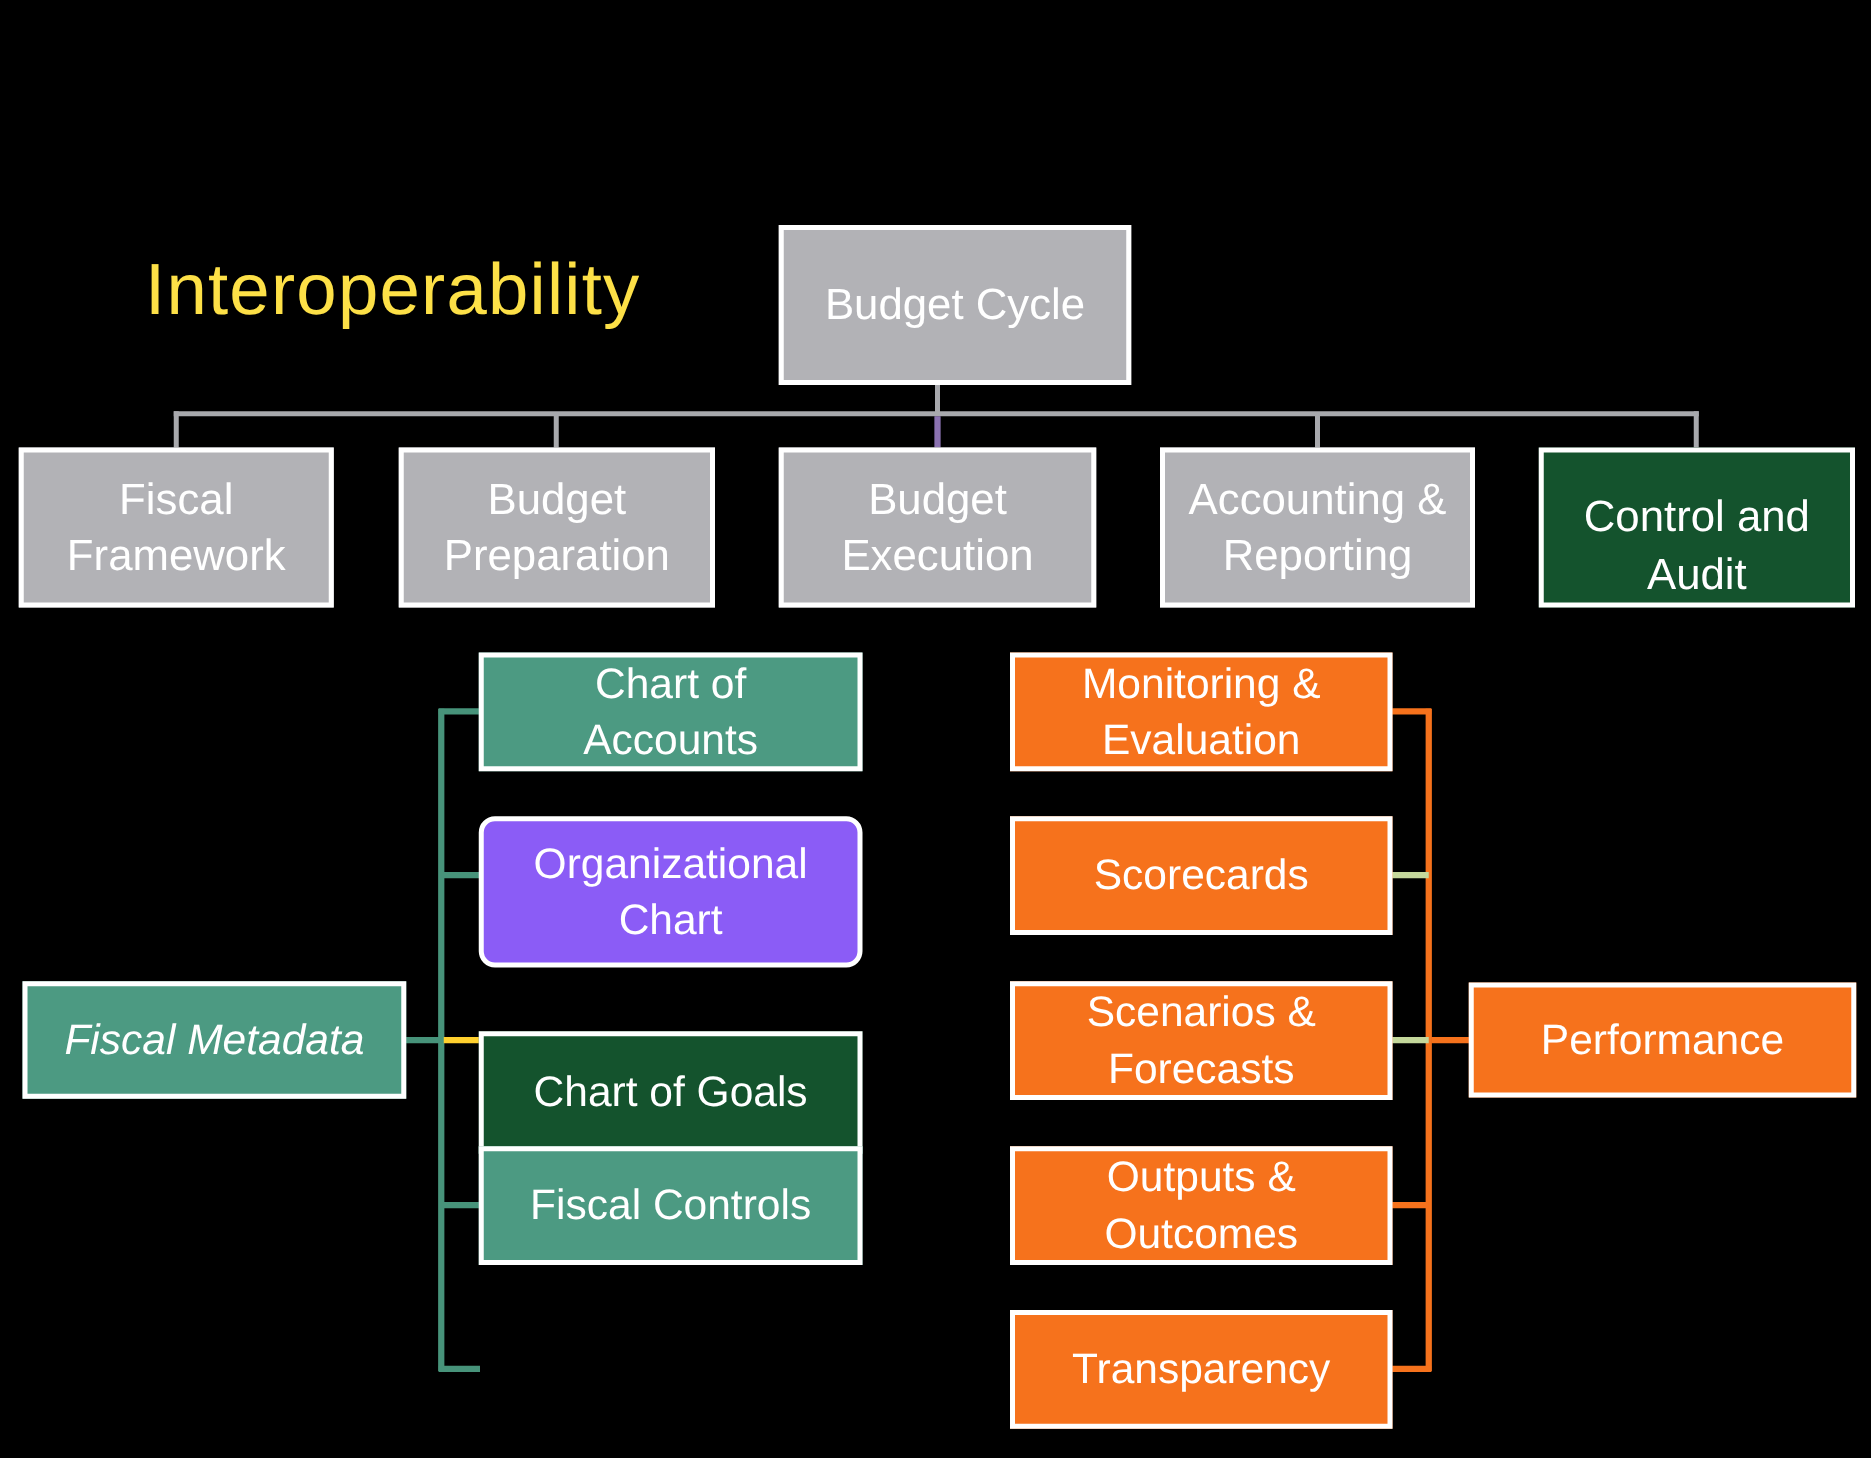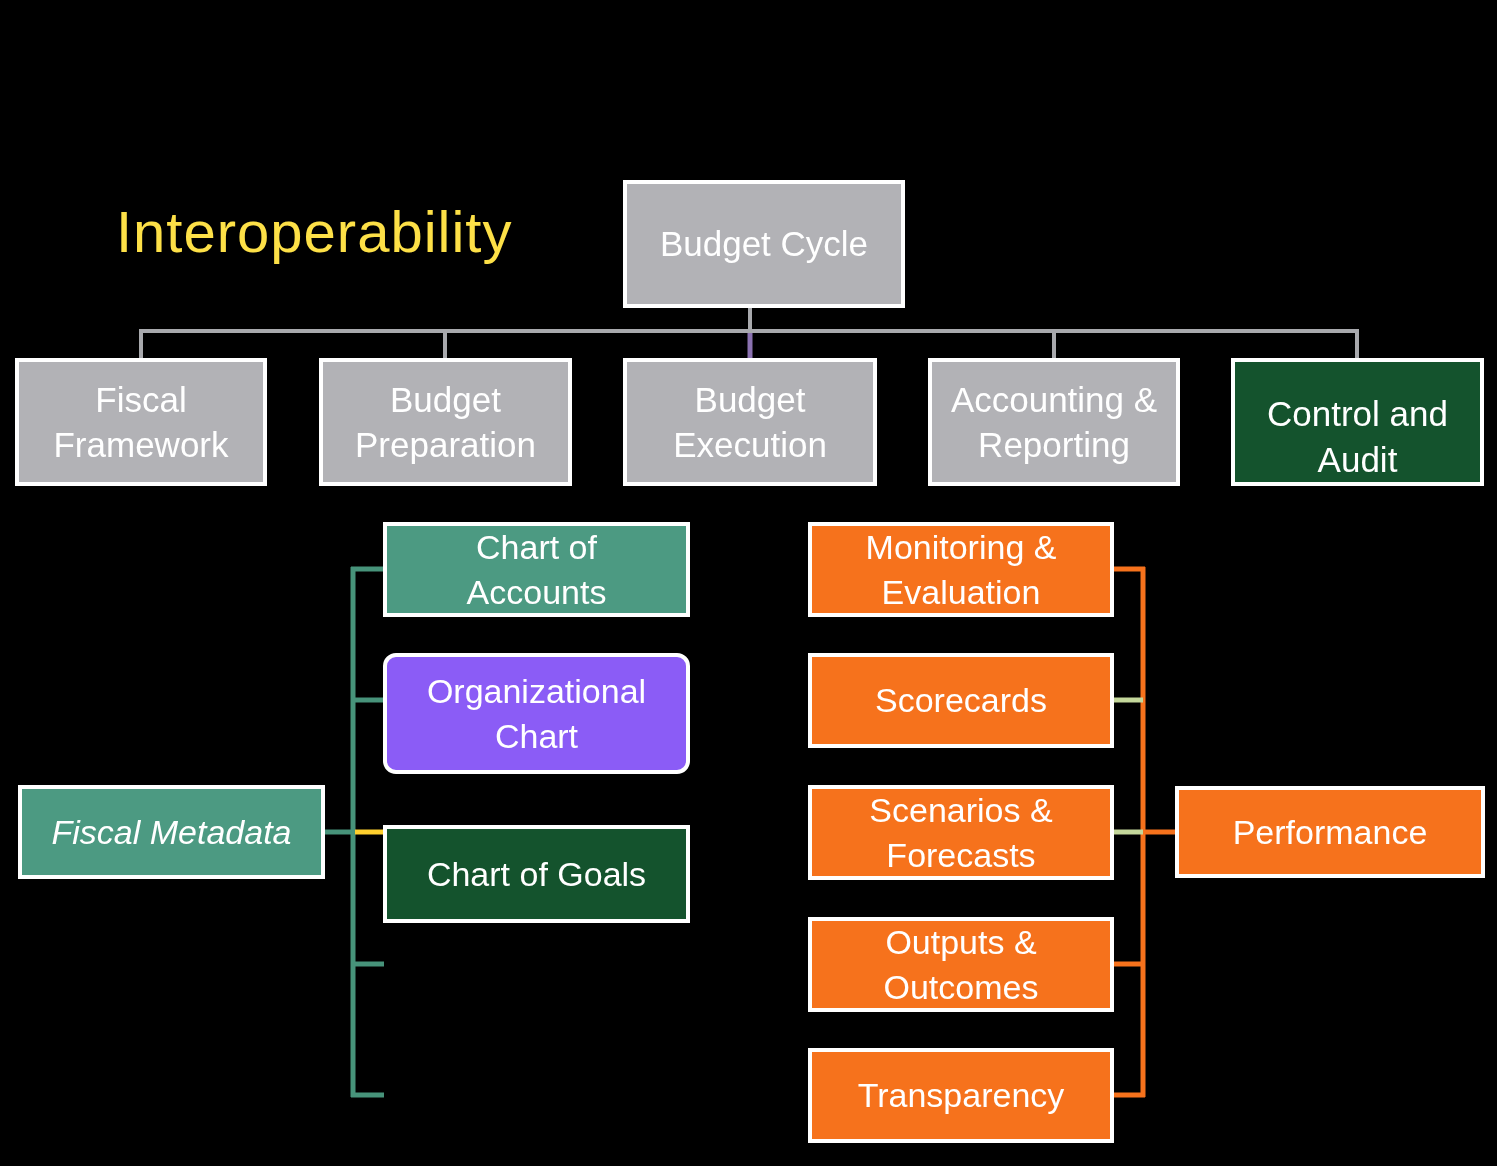--- a/index.html
+++ b/index.html
@@ -120,20 +120,23 @@
 
   <div class="node green" style="left: 383px; top: 653px; width: 307px; height: 121px; background-color: #8b5cf6; border-radius: 13px;">
     <span class="lbl">Organizational
 Chart</span>
   </div>
 
   <div class="node green" style="left: 383px; top: 785px; width: 307px; height: 98px; background-color: #14532d; margin-top: 40px;">
     <span class="lbl">Chart of Goals</span>
   </div>
 
+  <div class="node green" style="left: 383px; top: 917px; width: 307px; height: 95px; background-color: rgb(76, 154, 130);">
+    <span class="lbl">Fiscal Controls</span>
+  </div>
 
 
   <div class="node orange" style="left: 808px; top: 522px; width: 306px; height: 95px; background-color: rgb(246, 114, 28);">
     <span class="lbl">Monitoring &amp;
 Evaluation</span>
   </div>
 
   <div class="node orange" style="left: 808px; top: 653px; width: 306px; height: 95px; background-color: rgb(246, 114, 28);">
     <span class="lbl">Scorecards</span>
   </div>

